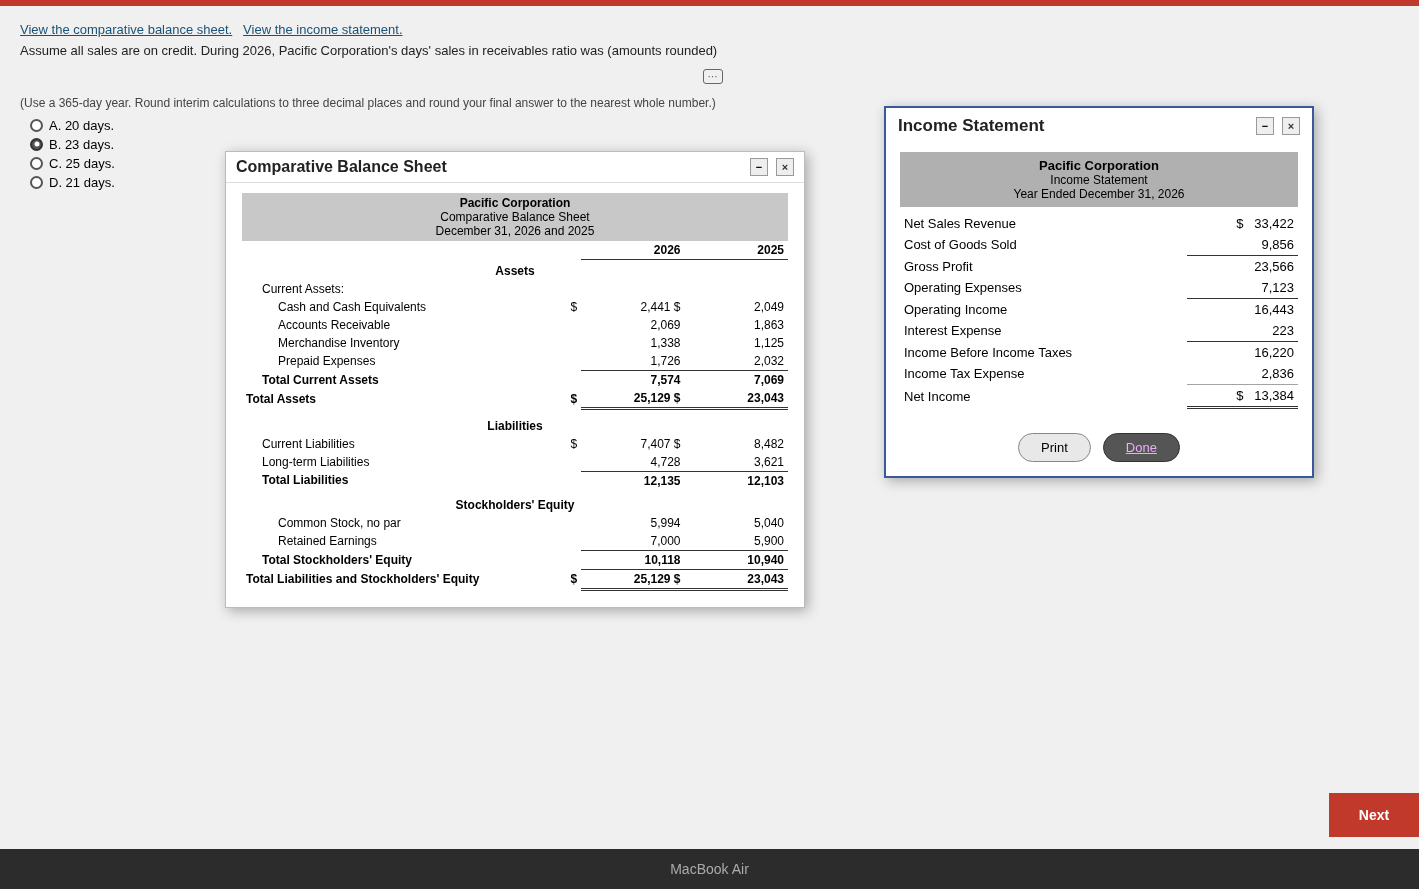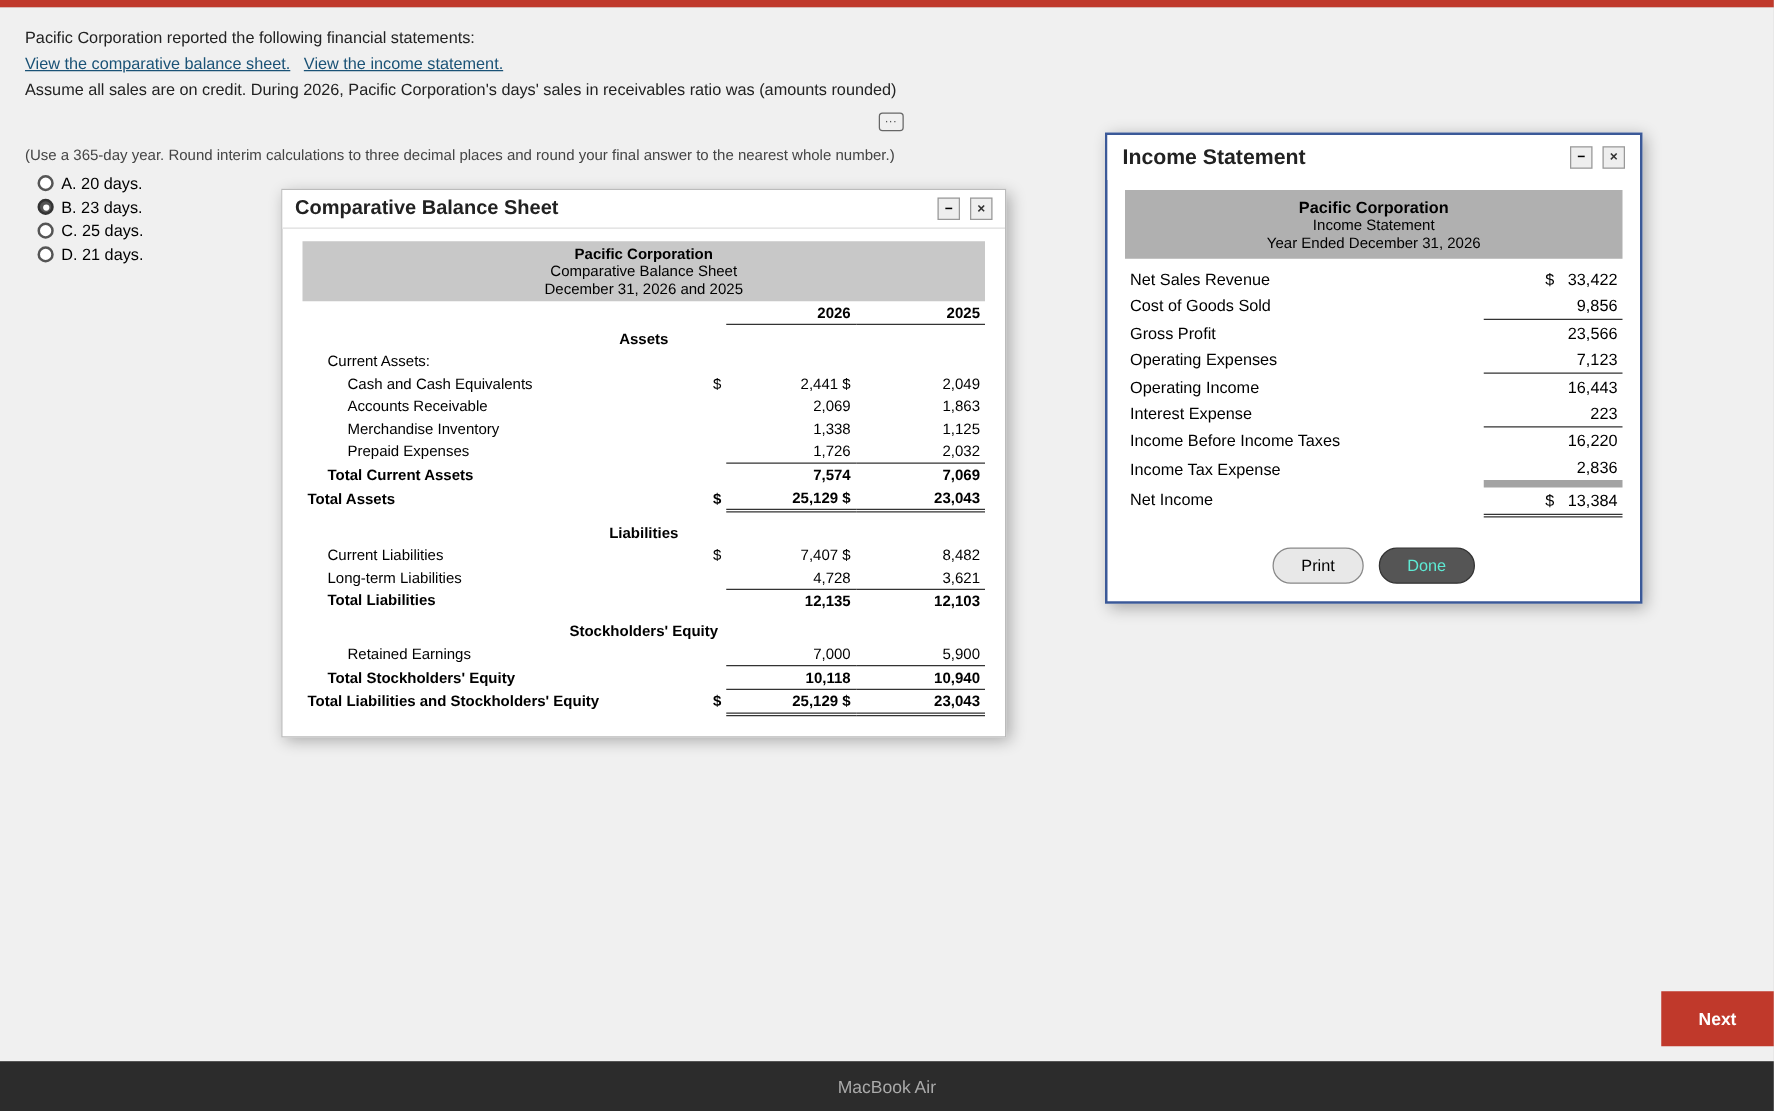--- a/index.html
+++ b/index.html
@@ -219,22 +219,23 @@
     .is-btn {
       padding: 6px 22px;
       border-radius: 16px;
       border: 1px solid #888;
       background: #e8e8e8;
       font-size: 13px;
       cursor: pointer;
     }
     .is-btn.done {
       background: #555;
-      color: #5eead4;
+      color: #f0abfc;
       border-color: #333;
+      text-decoration: underline;
     }
 
     
     .next-btn {
       position: absolute;
       bottom: 52px;
       right: 0;
       background: #c0392b;
       color: white;
       border: none;
@@ -272,21 +273,20 @@
     }
   </style>
 </head>
 <body>
 
 <div class="top-bar"></div>
 
 <div class="main-content">
 
   <div class="intro-text">
-    <div>Pacific Corporation reported the following financial statements:</div>
     <div>
       <span class="link-text">View the comparative balance sheet.</span>
       &nbsp;
       <span class="link-text">View the income statement.</span>
     </div>
     <div>Assume all sales are on credit. During 2026, Pacific Corporation's days' sales in receivables ratio was (amounts rounded)</div>
   </div>
 
   <div style="text-align:center; margin: 6px 0 0 0;">
     <span class="expand-icon">···</span>
@@ -406,20 +406,26 @@
             <td class="col-2026">12,135</td>
             <td class="col-2025">12,103</td>
           </tr>
           <tr>
               <td colspan="4" style="height:4px;"></td>
             </tr>
           <tr class="section-label">
             <td colspan="4" style="text-align:center;">Stockholders' Equity</td>
           </tr>
           <tr class="indent2">
+            <td>Common Stock, no par</td>
+            <td></td>
+            <td class="col-2026">5,994</td>
+            <td class="col-2025">5,040</td>
+          </tr>
+          <tr class="indent2">
             <td>Retained Earnings</td>
             <td></td>
             <td class="col-2026" style="border-bottom:1px solid #333;">7,000</td>
             <td class="col-2025" style="border-bottom:1px solid #333;">5,900</td>
           </tr>
           <tr class="indent1 bold-row">
             <td>Total Stockholders' Equity</td>
             <td></td>
             <td class="col-2026" style="border-bottom:1px solid #333;">10,118</td>
             <td class="col-2025" style="border-bottom:1px solid #333;">10,940</td>
@@ -474,21 +480,21 @@
           <tr>
             <td class="col-label">Interest Expense</td>
             <td class="col-val" style="border-bottom:1px solid #333;">223</td>
           </tr>
           <tr>
             <td class="col-label">Income Before Income Taxes</td>
             <td class="col-val">16,220</td>
           </tr>
           <tr>
             <td class="col-label">Income Tax Expense</td>
-            <td class="col-val" style="border-bottom:6px solid #a3a3a3;">2,836</td>
+            <td class="col-val" style="border-bottom:1px solid #a3a3a3;">2,836</td>
           </tr>
           <tr>
             <td class="col-label">Net Income</td>
             <td class="col-val" style="border-bottom:3px double #333;">$ &nbsp;&nbsp;13,384</td>
           </tr>
         </tbody>
       </table>
     </div>
     <div class="is-modal-footer">
       <button class="is-btn">Print</button>

